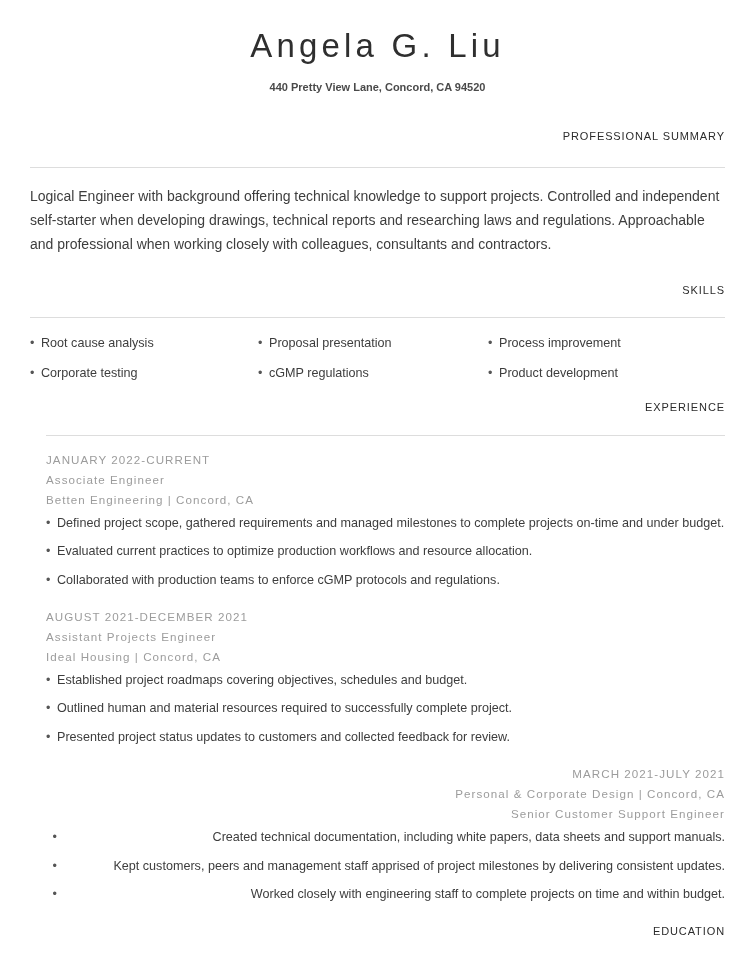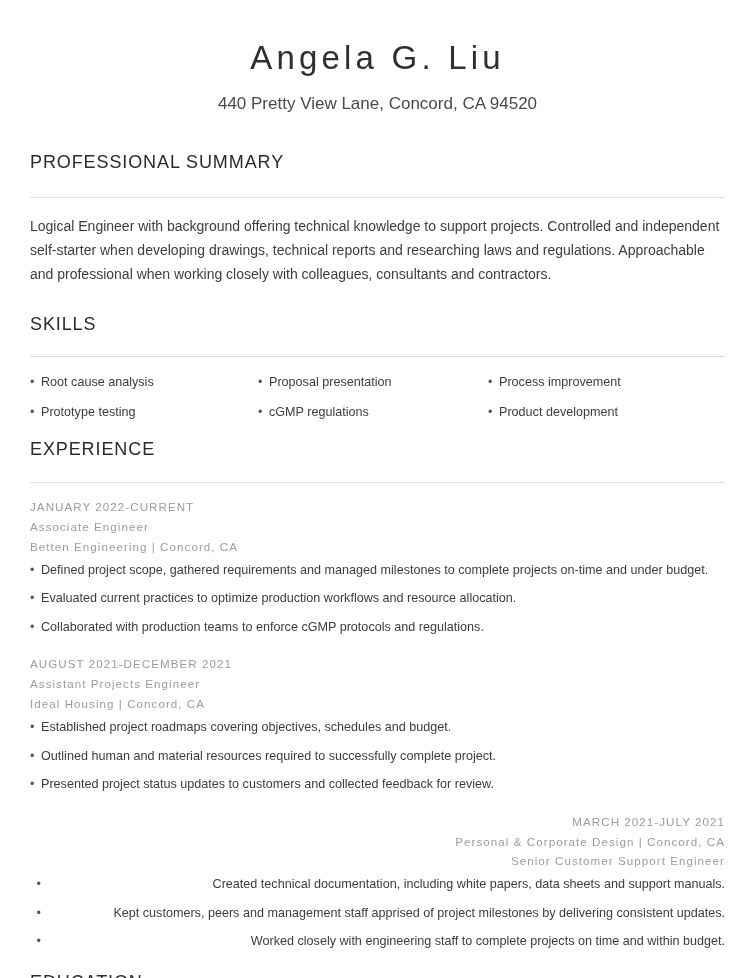--- a/index.html
+++ b/index.html
@@ -11,56 +11,57 @@
     width: 755px;
     height: 978px;
     font-family: "Liberation Sans", sans-serif;
     color: #3a3a3a;
     -webkit-font-smoothing: antialiased;
   }
   .page {
     width: 755px;
     height: 978px;
     box-sizing: border-box;
-    padding: 12px 30px;
+    padding: 0 30px;
     position: relative;
     overflow: hidden;
   }
 
   
   .header {
     padding-top: 28px;
     text-align: center;
   }
   .name {
     font-size: 33px;
     font-weight: 300;
     letter-spacing: 4.2px;
     color: #2f2f2f;
     line-height: 1.1;
     margin: 0;
     white-space: nowrap;
   }
   .contact {
     margin-top: 14px;
-    font-size: 17px;
+    font-size: 11px;
     color: #4a4a4a;
     line-height: 1.65;
+    font-weight: bold;
   }
   .contact-line {
     display: block;
   }
 
   
   .section {
     margin-top: 0;
   }
   .section-title {
-    text-align: left;
-    font-size: 18px;
+    text-align: right;
+    font-size: 11px;
     letter-spacing: 0.9px;
     color: #2b2b2b;
     font-weight: 400;
     margin: 0;
     padding: 0;
     line-height: 1.2;
   }
   .rule {
     height: 1px;
     background: #dddddd;
@@ -152,21 +153,21 @@
     <div style="height:16px"></div>
     <div class="skills-grid">
 
       <div class="skills-col" style="width:228px;">
         <div class="skill-item" style="margin-bottom:12px;">
           <span class="bullet">•</span>
           <span>Root cause analysis</span>
         </div>
         <div class="skill-item">
           <span class="bullet">•</span>
-          <span>Prototype testing</span>
+          <span>Corporate testing</span>
         </div>
       </div>
 
       <div class="skills-col" style="width:230px;padding-left:0;margin-left:0;">
         <div class="skill-item" style="margin-bottom:12px;">
           <span class="bullet">•</span>
           <span>Proposal presentation</span>
         </div>
         <div class="skill-item">
           <span class="bullet">•</span>
@@ -181,21 +182,21 @@
         </div>
         <div class="skill-item">
           <span class="bullet">•</span>
           <span>Product development</span>
         </div>
       </div>
 
     </div>
   </div>
 
-  <div class="section" style="margin-top:18px;">
+  <div class="section" style="margin-top:18px;margin-left:16px;">
     <h2 class="section-title">EXPERIENCE</h2>
     <div style="height:21px"></div>
     <hr class="rule">
     <div style="height:14px"></div>
 
     <div class="job">
       <div class="job-meta job-dates">JANUARY 2022-CURRENT</div>
       <div class="job-meta">Associate Engineer</div>
       <div class="job-meta">Betten Engineering | Concord, CA</div>
       <div class="job-bullets" style="margin-top:4px;">

